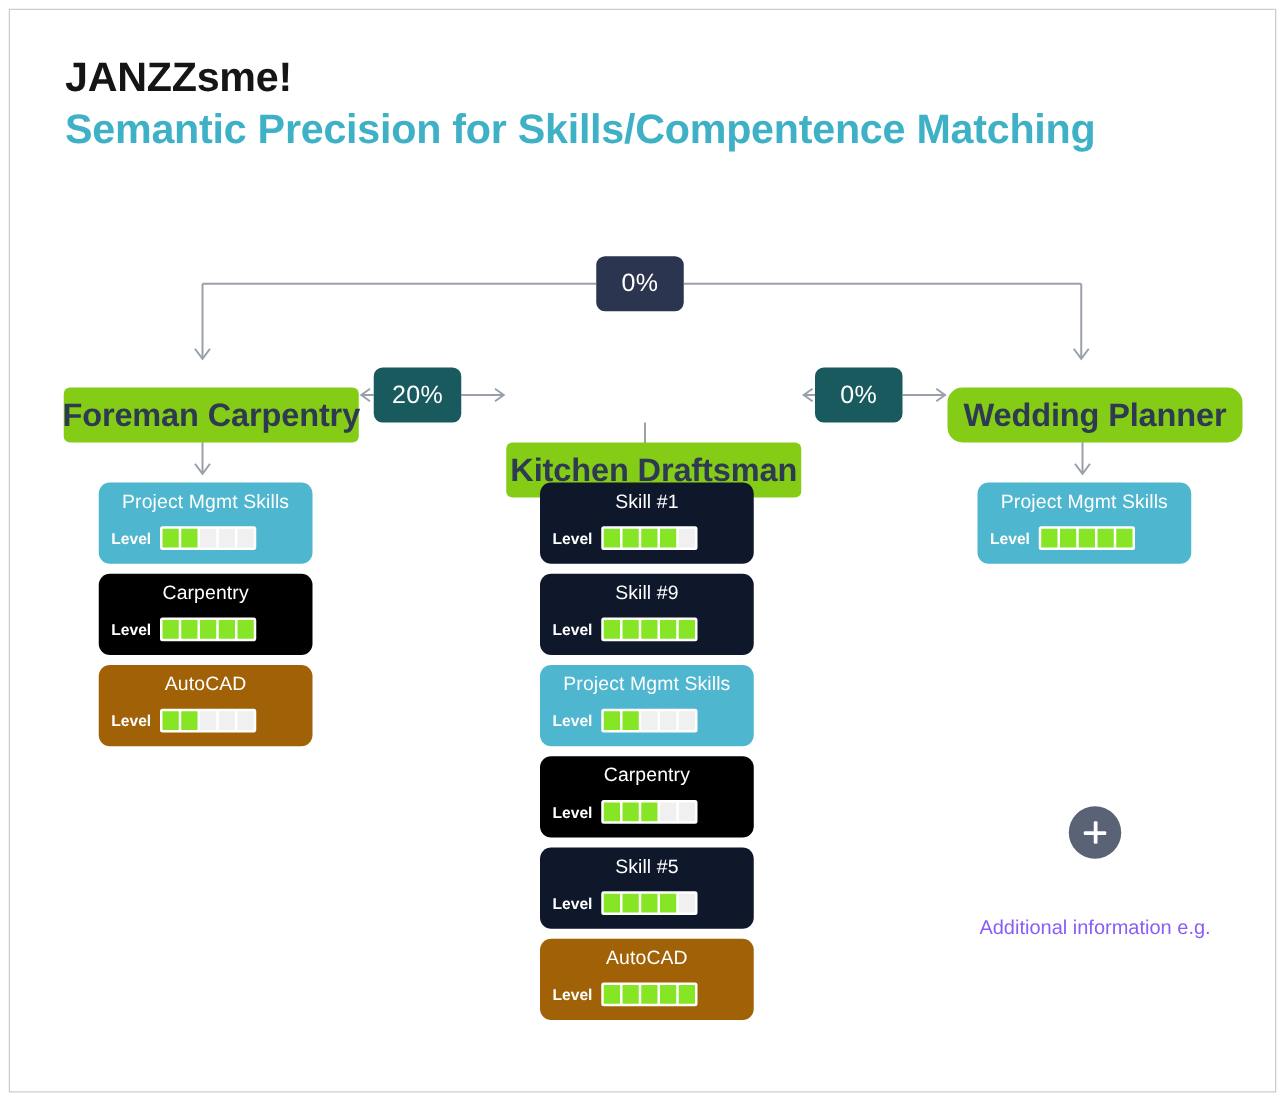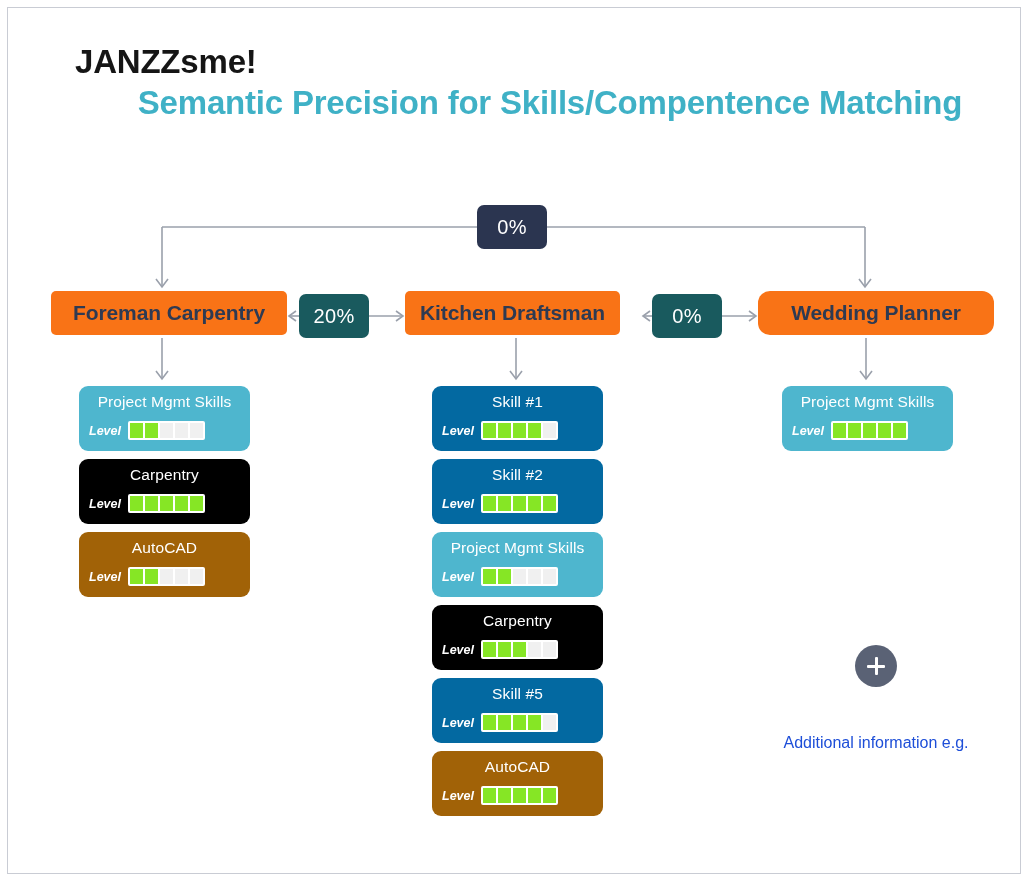--- a/index.html
+++ b/index.html
@@ -24,39 +24,37 @@
     border: 1.5px solid #c9ccd4;
     box-sizing: border-box;
   }
 
   
   #header {
     position: absolute;
     left: 44px;
     top: 35px;
     width: 950px;
-    margin-left: 23px;
   }
   #title-main {
     font-size: 33px;
     font-weight: bold;
     color: #151515;
     letter-spacing: -0.2px;
     line-height: 1.18;
     white-space: nowrap;
   }
   #title-sub {
     font-size: 33px;
     font-weight: bold;
     color: #3FB1C6;
     letter-spacing: -0.2px;
     line-height: 1.18;
     white-space: nowrap;
     margin-top: 2px;
-    text-align: center;
   }
 
   
   #wires {
     position: absolute;
     left: 0;
     top: 0;
     width: 1014px;
     height: 867px;
     pointer-events: none;
@@ -77,35 +75,35 @@
   .pct-badge.navy { background: #2B3550; }
   .pct-badge.teal { background: #195A5E; text-align: right; }
 
   #badge-top   { left: 469px; top: 197px; width: 70px; height: 44px; }
   #badge-left  { left: 291px; top: 286px; width: 70px; height: 44px; }
   #badge-right { left: 644px; top: 286px; width: 70px; height: 44px; }
 
   
   .job-box {
     position: absolute;
-    top: 283px;
+    top: 302px;
     height: 44px;
-    background: #f97316;
+    background: #84cc16;
     border-radius: 5px;
     display: flex;
     align-items: center;
     justify-content: center;
     color: #2E3A52;
-    font-size: 21px;
+    font-size: 26px;
     font-weight: bold;
     letter-spacing: -0.1px;
     white-space: nowrap;
   }
   #job-left   { left: 43px;  width: 236px; }
-  #job-mid    { left: 397px; width: 215px; }
+  #job-mid    { left: 397px; width: 236px; margin-top: 44px; }
   #job-right  { left: 750px; width: 236px; border-radius: 12px; }
 
   
   .skill-col {
     position: absolute;
     width: 171px;
   }
   #col-left  { left: 71px;  top: 378px; }
   #col-mid   { left: 424px; top: 378px; }
   #col-right { left: 774px; top: 378px; }
@@ -115,42 +113,41 @@
     height: 65px;
     border-radius: 9px;
     margin-bottom: 8px;
     box-sizing: border-box;
     padding: 6px 10px 0 10px;
     position: relative;
   }
   .skill-card.blue  { background: #4EB6CE; }
   .skill-card.green { background: #000000; }
   .skill-card.pink  { background: #a16207; }
-  .skill-card.gray  { background: #0369a1; }
+  .skill-card.gray  { background: #0f172a; }
 
   .skill-name {
     text-align: center;
     color: #ffffff;
     font-size: 15.5px;
     line-height: 20px;
     letter-spacing: 0.1px;
     white-space: nowrap;
     overflow: hidden;
   }
   .skill-level-row {
     position: absolute;
     left: 10px;
     bottom: 11px;
     display: flex;
     align-items: center;
   }
   .level-label {
     color: #ffffff;
     font-size: 12.5px;
-    font-style: italic;
     font-weight: bold;
     margin-right: 7px;
   }
   .level-bar {
     display: flex;
     background: #ffffff;
     border: 2.5px solid #ffffff;
     border-radius: 2px;
     gap: 2px;
   }
@@ -184,21 +181,21 @@
     background: #ffffff;
     border-radius: 1px;
   }
   #plus-circle::before {
     left: 12px; top: 19.5px; width: 18px; height: 3px;
   }
   #plus-circle::after {
     left: 19.5px; top: 12px; width: 3px; height: 18px;
   }
   .addl-line {
-    color: #1d4ed8;
+    color: #8b5cf6;
     font-size: 16px;
     line-height: 23px;
     white-space: nowrap;
     margin-top: 44px;
   }
   .addl-line.small { font-size: 14px; }
 </style>
 </head>
 <body>
 
@@ -302,21 +299,21 @@
           <span class="level-bar">
             <span class="pip on"></span>
             <span class="pip on"></span>
             <span class="pip on"></span>
             <span class="pip on"></span>
             <span class="pip off"></span>
           </span>
         </div>
       </div>
       <div class="skill-card gray">
-        <div class="skill-name">Skill #2</div>
+        <div class="skill-name">Skill #9</div>
         <div class="skill-level-row">
           <span class="level-label">Level</span>
           <span class="level-bar">
             <span class="pip on"></span>
             <span class="pip on"></span>
             <span class="pip on"></span>
             <span class="pip on"></span>
             <span class="pip on"></span>
           </span>
         </div>

